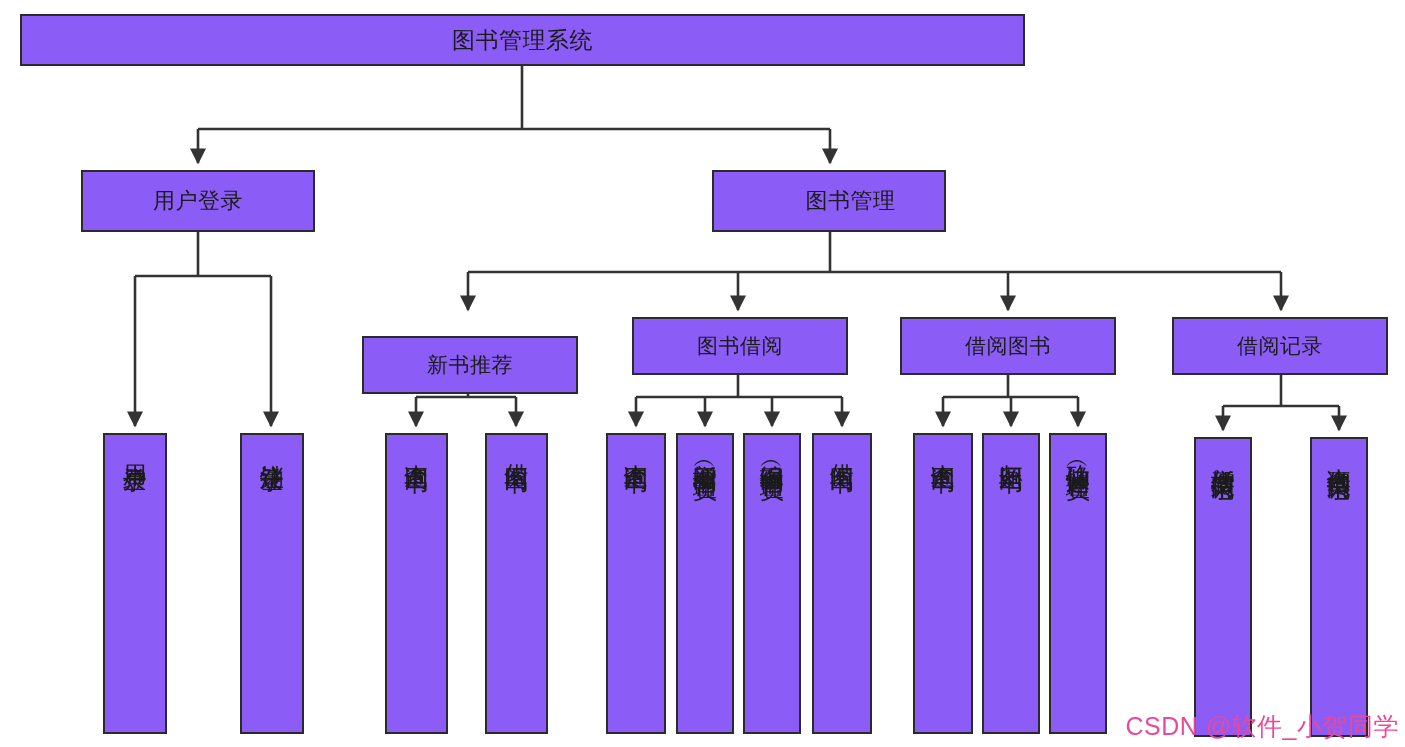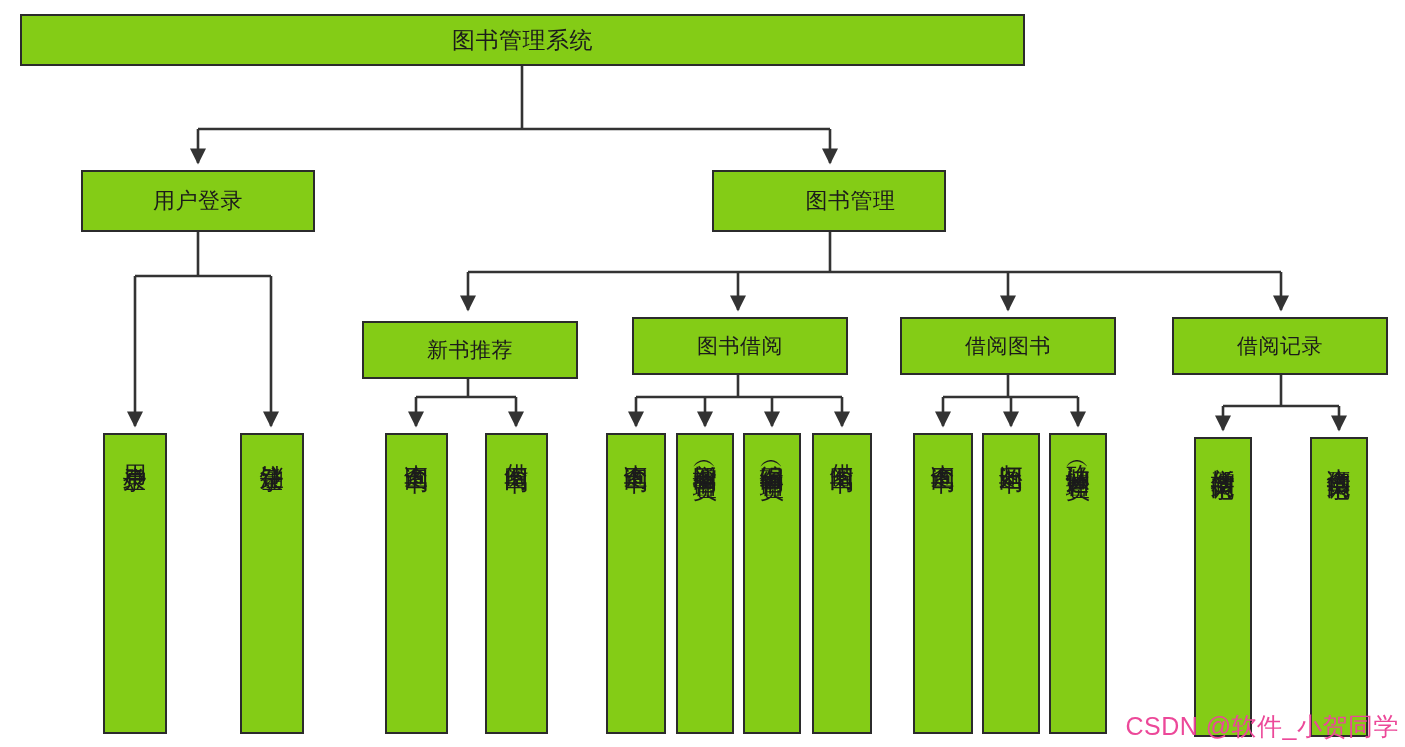--- a/index.html
+++ b/index.html
@@ -17,21 +17,21 @@
   #wires{
     position:absolute;
     left:0; top:0;
     width:1405px;
     height:747px;
     pointer-events:none;
   }
   .node{
     position:absolute;
     box-sizing:border-box;
-    background:#84cc16;
+    background:#8b5cf6;
     border:2.5px solid #2b2b2b;
     display:flex;
     align-items:center;
     justify-content:center;
     color:#1b1b1b;
     z-index:2;
   }
   .node .lbl{
     display:block;
     white-space:nowrap;
@@ -123,21 +123,21 @@
     <span class="lbl">图书管理系统</span>
   </div>
 
   <div class="node tier2" style="left:81px; top:170px; width:234px; height:62px;">
     <span class="lbl">用户登录</span>
   </div>
   <div class="node tier2" style="left:712px; top:170px; width:234px; height:62px;padding-left:43px;">
     <span class="lbl">图书管理</span>
   </div>
 
-  <div class="node tier3" style="left:362px; top:321px; width:216px; height:58px;text-align:center;">
+  <div class="node tier3" style="left:362px; top:336px; width:216px; height:58px;text-align:center;">
     <span class="lbl">新书推荐</span>
   </div>
   <div class="node tier3" style="left:632px; top:317px; width:216px; height:58px;">
     <span class="lbl">图书借阅</span>
   </div>
   <div class="node tier3" style="left:900px; top:317px; width:216px; height:58px;">
     <span class="lbl">借阅图书</span>
   </div>
   <div class="node tier3" style="left:1172px; top:317px; width:216px; height:58px;">
     <span class="lbl">借阅记录</span>

